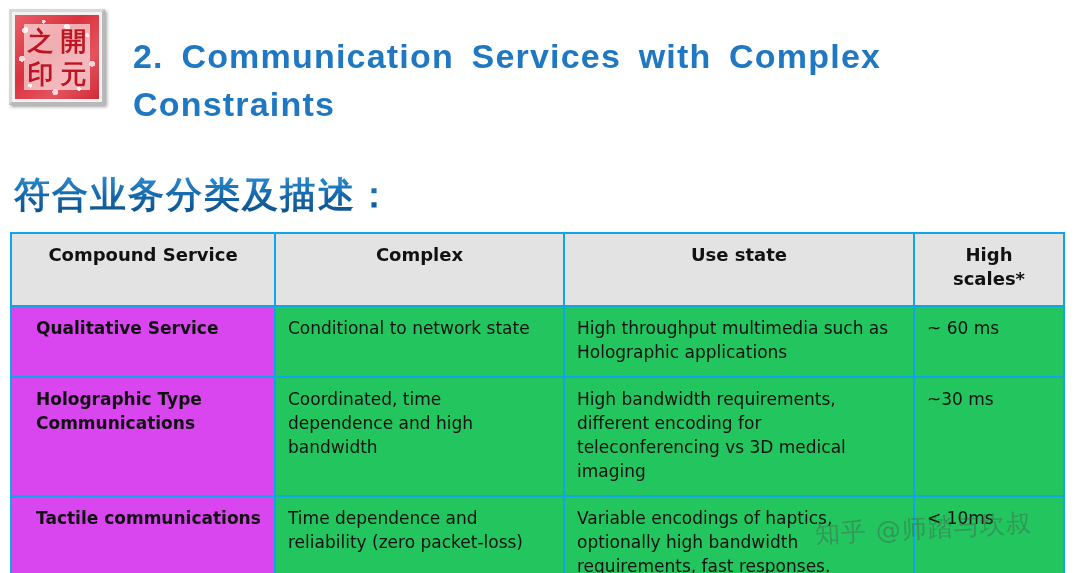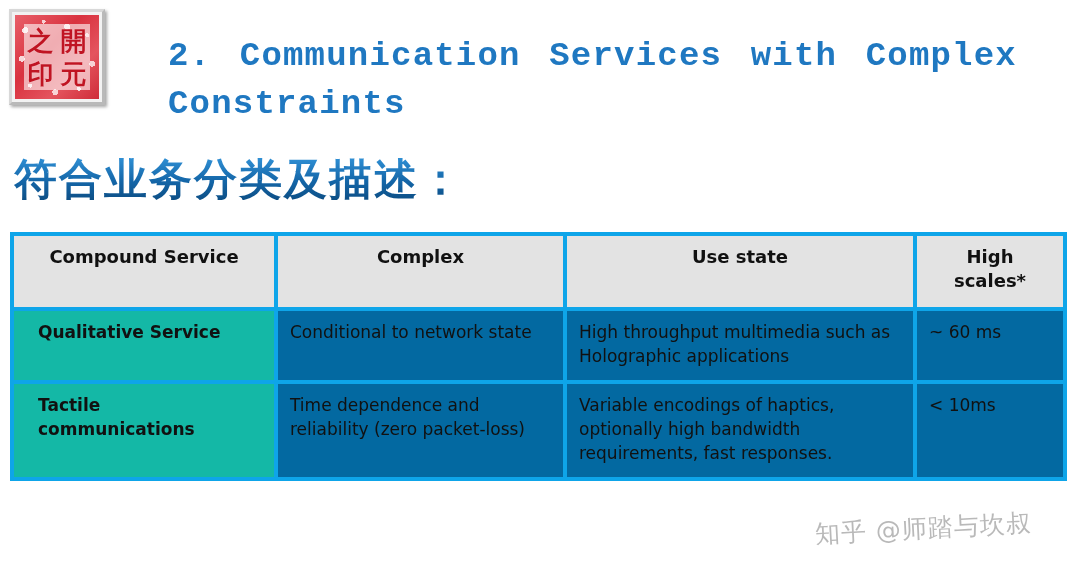--- a/index.html
+++ b/index.html
@@ -70,35 +70,34 @@
     background: rgba(255,255,255,.60);
   }
 
   
   #title-en {
     position: absolute;
     left: 133px;
     top: 32px;
     width: 900px;
     color: #1F78C1;
-    font-family: Liberation Mono, monospace;
+    font-family: Liberation Sans, sans-serif;
     font-weight: bold;
     font-size: 34px;
     line-height: 48px;
     letter-spacing: 1.2px;
     word-spacing: 7px;
-    margin-left: 35px;
   }
   #title-cn {
     position: absolute;
     left: 14px;
-    top: 158px;
+    top: 174px;
     font-family: "DejaVu Sans", "Liberation Sans", sans-serif;
     font-weight: bold;
-    font-size: 43px;
+    font-size: 36px;
     line-height: 42px;
     letter-spacing: 2px;
     background: linear-gradient(180deg, #2f8fd4 0%, #1466a8 55%, #0d4f86 100%);
     -webkit-background-clip: text;
     background-clip: text;
     color: #1466a8;
     text-align: center;
     -webkit-text-fill-color: transparent;
   }
 
@@ -112,39 +111,39 @@
     table-layout: fixed;
     font-family: "DejaVu Sans", "Liberation Sans", sans-serif;
   }
   #service-table col.c0 { width: 264px; }
   #service-table col.c1 { width: 289px; }
   #service-table col.c2 { width: 350px; }
   #service-table col.c3 { width: 150px; }
 
   #service-table th,
   #service-table td {
-    border: 4px solid #0ea5e9;
+    border: 2px solid #0ea5e9;
     vertical-align: top;
     padding: 9px 12px 12px 12px;
     font-size: 17px;
     line-height: 24px;
     color: #111111;
   }
   #service-table thead th {
     background: #e3e3e3;
     font-weight: bold;
     height: 50px;
     font-size: 18px;
   }
   #service-table tbody td.col-service {
-    background: #14b8a6;
+    background: #d946ef;
     font-weight: bold;
     padding-left: 24px;
   }
-  #service-table tbody td { background: #0369a1; }
+  #service-table tbody td { background: #22c55e; }
 
   
   #watermark {
     position: absolute;
     left: 815px;
     top: 508px;
     width: 250px;
     height: 44px;
     color: rgba(80,80,80,.40);
     font-family: "DejaVu Sans", "Liberation Sans", sans-serif;
@@ -189,20 +188,26 @@
     </tr>
   </thead>
   <tbody>
     <tr>
       <td class="col-service">Qualitative Service</td>
       <td>Conditional to network state</td>
       <td>High throughput multimedia such as Holographic applications</td>
       <td>~ 60 ms</td>
     </tr>
     <tr>
+      <td class="col-service">Holographic Type Communications</td>
+      <td>Coordinated, time dependence and high bandwidth</td>
+      <td>High bandwidth requirements, different encoding for teleconferencing vs 3D medical imaging</td>
+      <td>~30 ms</td>
+    </tr>
+    <tr>
       <td class="col-service">Tactile communications</td>
       <td>Time dependence and reliability (zero packet-loss)</td>
       <td>Variable encodings of haptics, optionally high bandwidth requirements, fast responses.</td>
       <td>&lt; 10ms</td>
     </tr>
   </tbody>
 </table>
 
 <div id="watermark">知乎 @师踏与坎叔</div>
 

